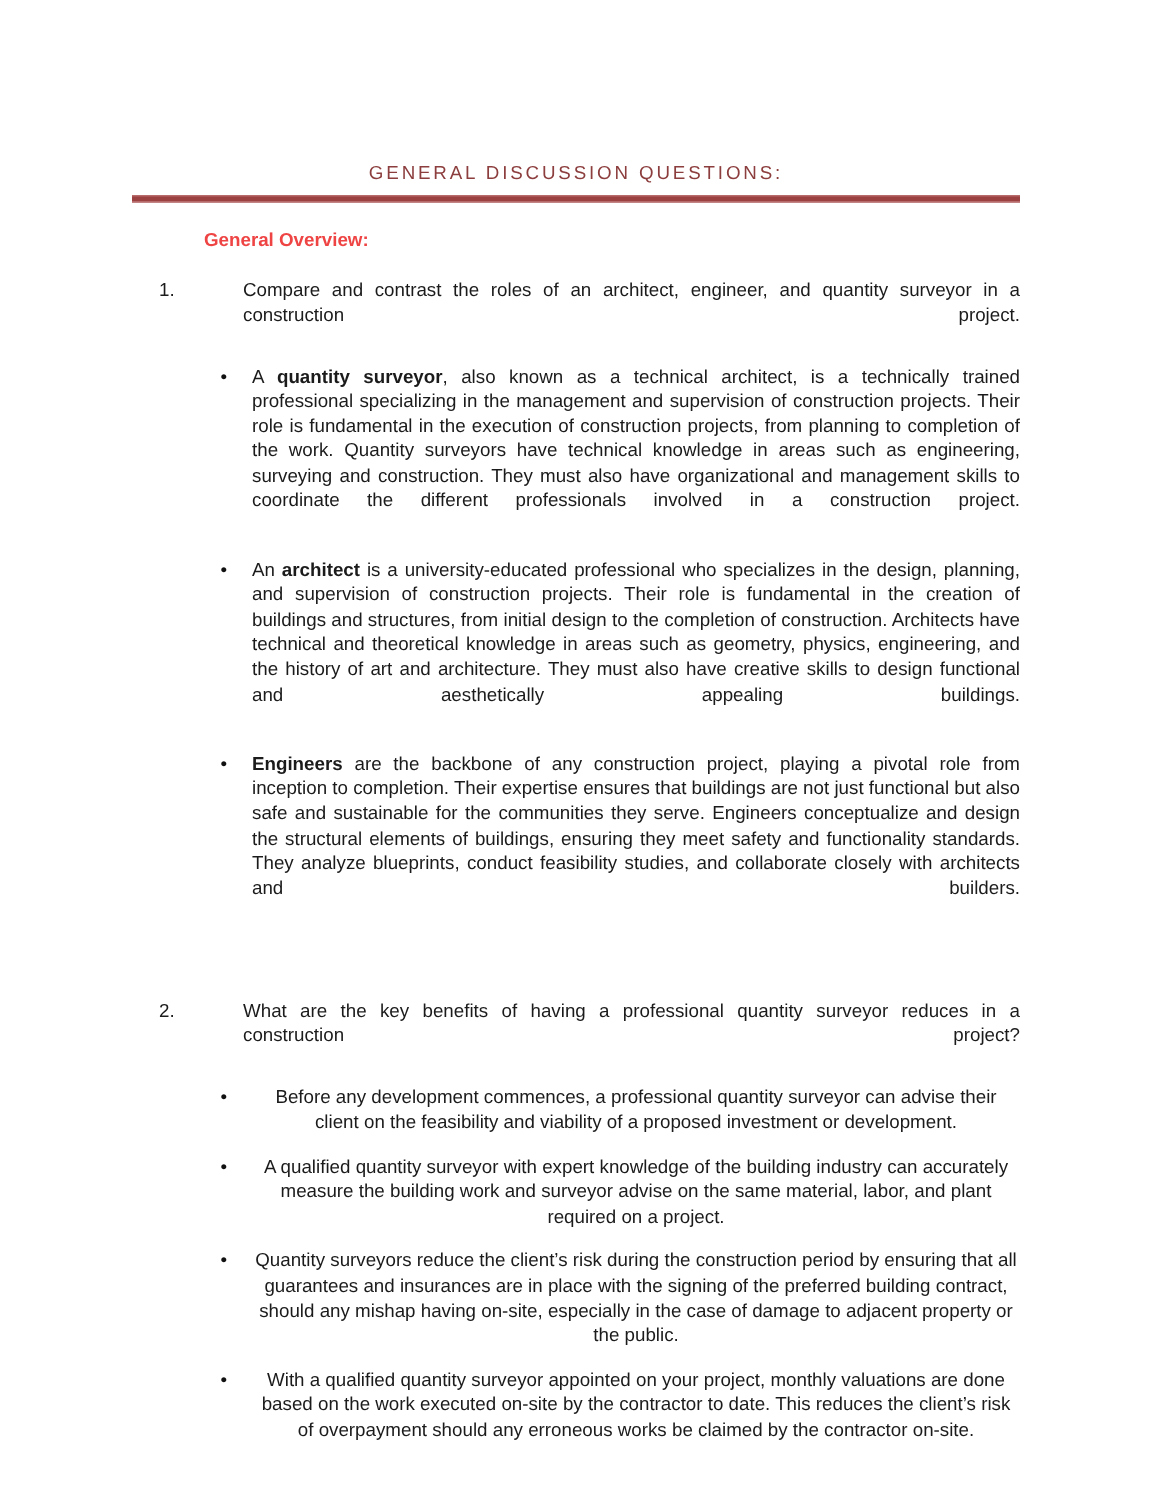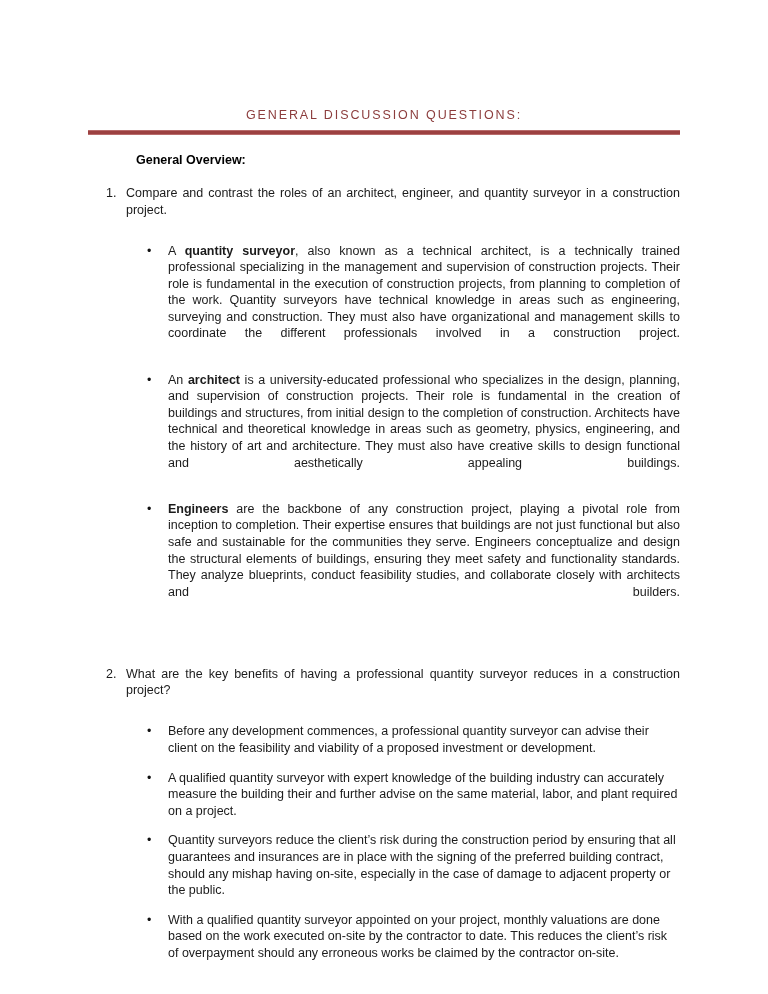--- a/index.html
+++ b/index.html
@@ -50,21 +50,21 @@
     border-top: 1px solid #b86b6b;
     border-bottom: 1px solid #b86b6b;
     background: #9c4141;
     box-sizing: border-box;
   }
 
   
   .section-label {
     font-size: 12.5px;
     font-weight: bold;
-    color: #000000;
+    color: #ef4444;
     margin: 0 0 18px 0;
     padding-left: 48px;
   }
 
   
   .qa-block {
     margin: 0;
   }
 
   .question {
@@ -79,20 +79,21 @@
   .question .q-num {
     position: absolute;
     left: 18px;
     top: 0;
     width: 20px;
     text-align: left;
     font-size: 12.5px;
   }
   .question .q-text {
     display: block;
+    margin-left: 36px;
   }
   .question .q-text::after {
     content: "";
     display: inline-block;
     width: 100%;
   }
 
   
   ul.bullets {
     list-style: none;
@@ -122,21 +123,21 @@
     text-align: justify;
     text-justify: inter-word;
   }
   ul.bullets.justify > li .li-text::after {
     content: "";
     display: inline-block;
     width: 100%;
   }
   
   ul.bullets.leftalign > li .li-text {
-    text-align: left;
+    text-align: center;
   }
 
   b, strong { font-weight: bold; }
 
   .gap-between-questions { height: 36px; }
   .q2-wrap { margin-top: 0; }
 </style>
 </head>
 <body>
 
@@ -179,21 +180,21 @@
         <span class="q-text">What are the key benefits of having a professional quantity surveyor reduces in a construction project?</span>
       </div>
 
       <ul class="bullets leftalign">
         <li>
           <span class="bullet-dot">•</span>
           <span class="li-text">Before any development commences, a professional quantity surveyor can advise their client on the feasibility and viability of a proposed investment or development.</span>
         </li>
         <li>
           <span class="bullet-dot">•</span>
-          <span class="li-text">A qualified quantity surveyor with expert knowledge of the building industry can accurately measure the building their and further advise on the same material, labor, and plant required on a project.</span>
+          <span class="li-text">A qualified quantity surveyor with expert knowledge of the building industry can accurately measure the building work and surveyor advise on the same material, labor, and plant required on a project.</span>
         </li>
         <li>
           <span class="bullet-dot">•</span>
           <span class="li-text">Quantity surveyors reduce the client’s risk during the construction period by ensuring that all guarantees and insurances are in place with the signing of the preferred building contract, should any mishap having on-site, especially in the case of damage to adjacent property or the public.</span>
         </li>
         <li>
           <span class="bullet-dot">•</span>
           <span class="li-text">With a qualified quantity surveyor appointed on your project, monthly valuations are done based on the work executed on-site by the contractor to date. This reduces the client’s risk of overpayment should any erroneous works be claimed by the contractor on-site.</span>
         </li>
       </ul>

